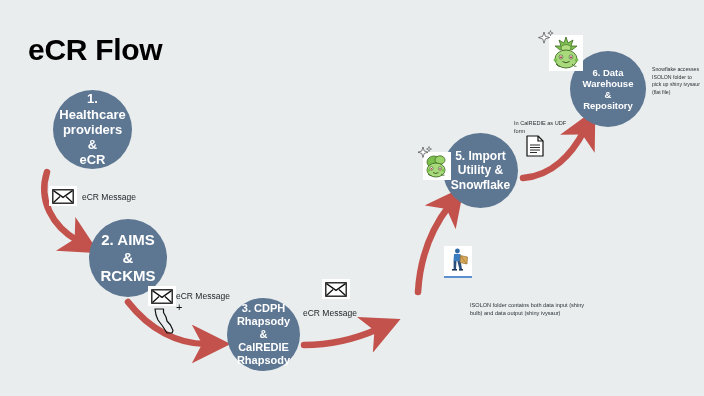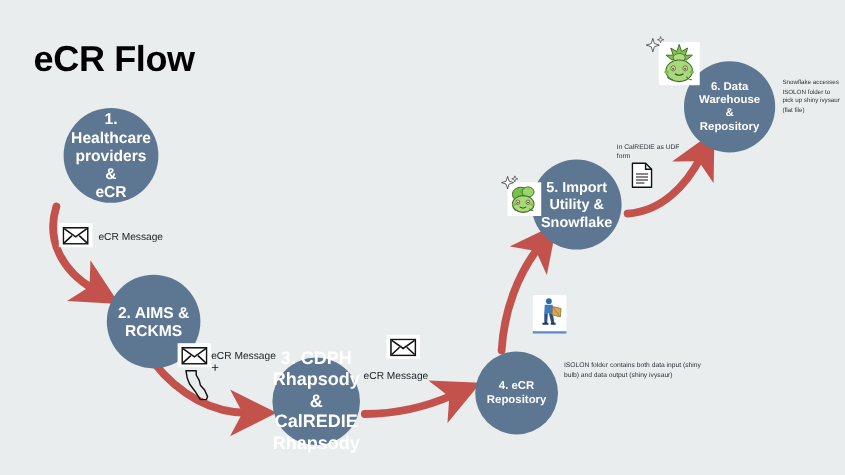--- a/index.html
+++ b/index.html
@@ -26,22 +26,22 @@
     color:#ffffff;
     display:flex;align-items:center;justify-content:center;
     text-align:center;
     font-weight:bold;
     line-height:1.18;
     box-sizing:border-box;
   }
   .node span{display:block;padding:0 4px;}
 
   .n1{left:53px;top:90px;width:79px;height:79px;font-size:13px;}
-  .n2{left:89px;top:229px;width:78px;height:78px;font-size:13px;}
-  .n3{left:227px;top:298px;width:73px;height:73px;font-size:15px;}
+  .n2{left:89px;top:219px;width:78px;height:78px;font-size:15px;}
+  .n3{left:227px;top:298px;width:73px;height:73px;font-size:11px;}
   .n4{left:396px;top:293px;width:69px;height:69px;font-size:9.5px;}
   .n5{left:443px;top:133px;width:75px;height:75px;font-size:12px;}
   .n6{left:570px;top:51px;width:76px;height:76px;font-size:9.5px;}
 
   .label{
     position:absolute;
     font-size:8.5px;color:#1c2226;
     white-space:nowrap;
   }
   .note{
@@ -118,26 +118,20 @@
 
   <div class="node n3">
     <span>
       <span>3. CDPH</span>
       <span>Rhapsody</span>
       <span>&amp; CalREDIE</span>
       <span>Rhapsody</span>
     </span>
   </div>
 
-  <div class="node n4">
-    <span>
-      <span>4. eCR</span>
-      <span>Repository</span>
-    </span>
-  </div>
 
   <div class="node n5">
     <span>
       <span>5. Import</span>
       <span>Utility &amp;</span>
       <span>Snowflake</span>
     </span>
   </div>
 
   <div class="node n6">

